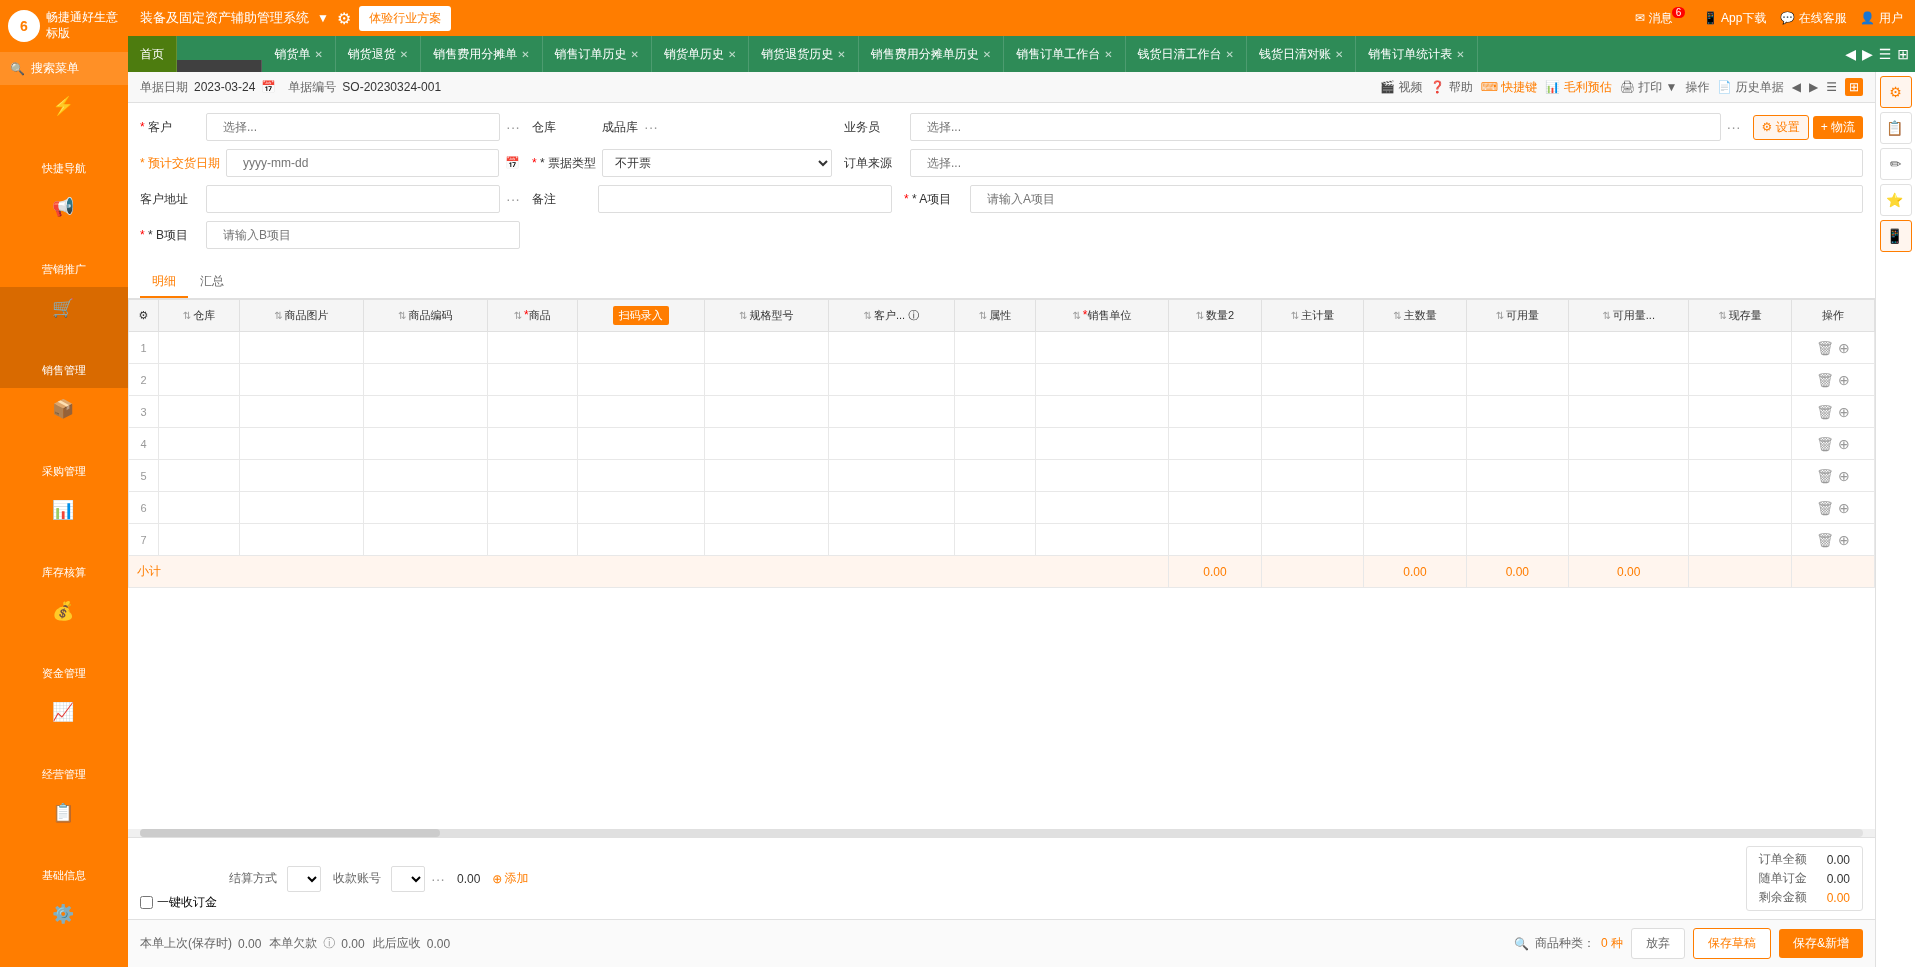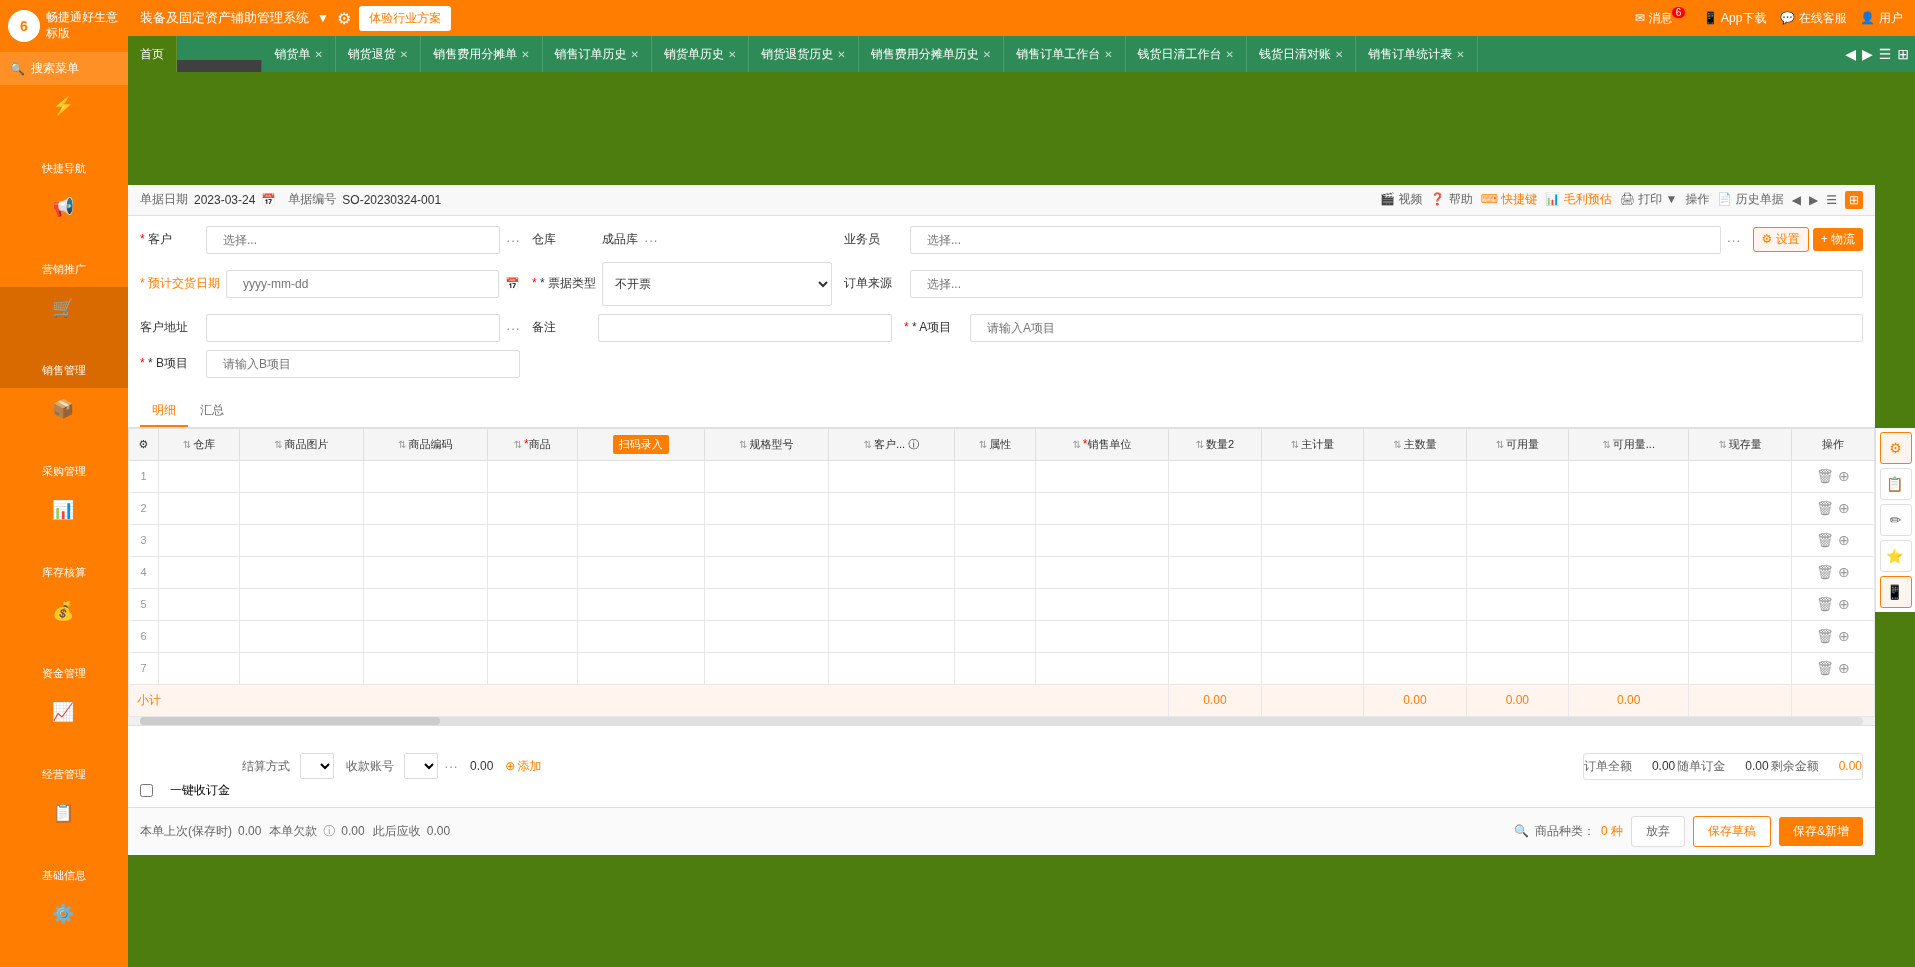--- a/index.html
+++ b/index.html
@@ -106,22 +106,21 @@
       gap: 2px;
       padding: 0 4px;
     }
     .nav-arrow { color: white; cursor: pointer; font-size: 14px; padding: 2px; }
 
     
     .content {
       flex: 1;
       display: flex;
       overflow: hidden;
-      background: #4d7c0f;
-      align-items: center;
+      background: #f0abfc;
     }
 
     .page {
       flex: 1;
       background: white;
       display: flex;
       flex-direction: column;
       overflow: hidden;
     }
 
@@ -156,21 +155,21 @@
     .form-field-label { color: #333; white-space: nowrap; min-width: 60px; }
     .form-field-label.required::before { content: "* "; color: red; }
     .form-input {
       flex: 1; border: 1px solid #ddd; border-radius: 2px;
       padding: 4px 16px; color: #999; height: 28px;
       outline: none;
     }
     .form-input-wide { min-width: 180px; }
     .form-select {
       flex: 1; border: 1px solid #ddd; border-radius: 2px;
-      padding: 4px 8px; height: 44px; background: white;
+      padding: 4px 8px; height: 28px; background: white;
       color: #333; outline: none; cursor: pointer;
     }
     .dots-btn { color: #999; cursor: pointer; font-size: 14px; }
     .calendar-btn { color: #999; cursor: pointer; }
 
     
     .right-panel {
       width: 40px;
       background: white;
       border-left: 1px solid #e0e0e0;
@@ -231,43 +230,43 @@
     .col-sort { color: #999; cursor: pointer; margin-right: 2px; font-size: 10px; }
 
     
     .bottom-bar {
       border-top: 1px solid #e0e0e0;
       padding: 8px 12px;
       background: white;
       display: flex; align-items: center; gap: 12px;
       flex-shrink: 0;
     }
-    .bottom-checkbox { display: flex; align-items: center; gap: 17px; cursor: pointer; margin-top: 48px; }
+    .bottom-checkbox { display: flex; align-items: center; gap: 4px; cursor: pointer; margin-top: 48px; }
     .bottom-field { display: flex; align-items: center; gap: 6px; }
     .bottom-select {
       border: 1px solid #ddd; border-radius: 2px;
       padding: 3px 6px; height: 26px; background: white; outline: none;
     }
     .add-btn { color: #ff7d00; cursor: pointer; display: flex; align-items: center; gap: 2px; }
     .amount-value { color: #333; }
 
     
     .page-footer {
       border-top: 1px solid #e0e0e0;
       padding: 8px 12px;
       background: #fafafa;
       display: flex; align-items: center; justify-content: space-between;
       flex-shrink: 0;
     }
     .footer-left { display: flex; align-items: center; gap: 8px; color: #666; }
     .footer-right { display: flex; align-items: center; gap: 8px; }
     .footer-summary {
       background: white; border: 1px solid #e0e0e0;
-      border-radius: 3px; padding: 4px 0;
-      display: flex; flex-direction: row; gap: 2px;
+      border-radius: 3px; padding: 4px 12px;
+      display: flex; flex-direction: column; gap: 2px;
       font-size: 12px;
     }
     .summary-row { display: flex; align-items: center; justify-content: space-between; gap: 20px; }
     .summary-label { color: #666; }
     .summary-value { color: #333; }
     .btn-discard {
       border: 1px solid #ddd; background: white; color: #666;
       border-radius: 3px; padding: 6px 14px; cursor: pointer;
     }
     .btn-save-draft {

